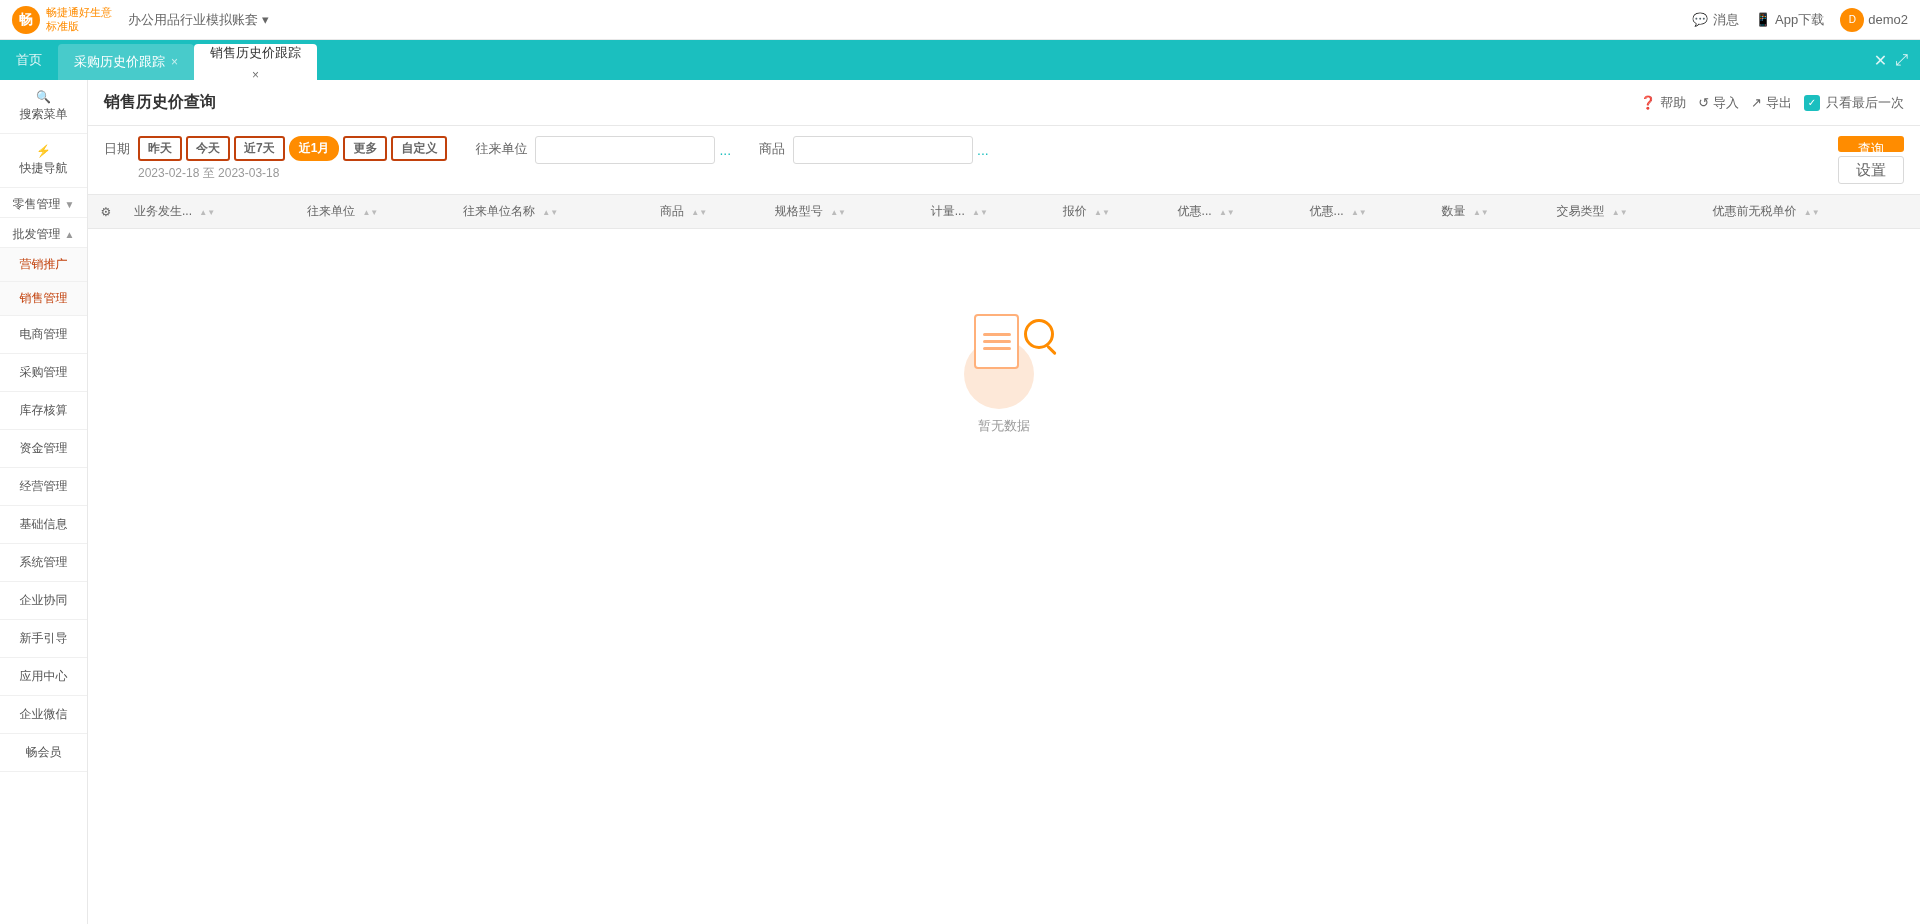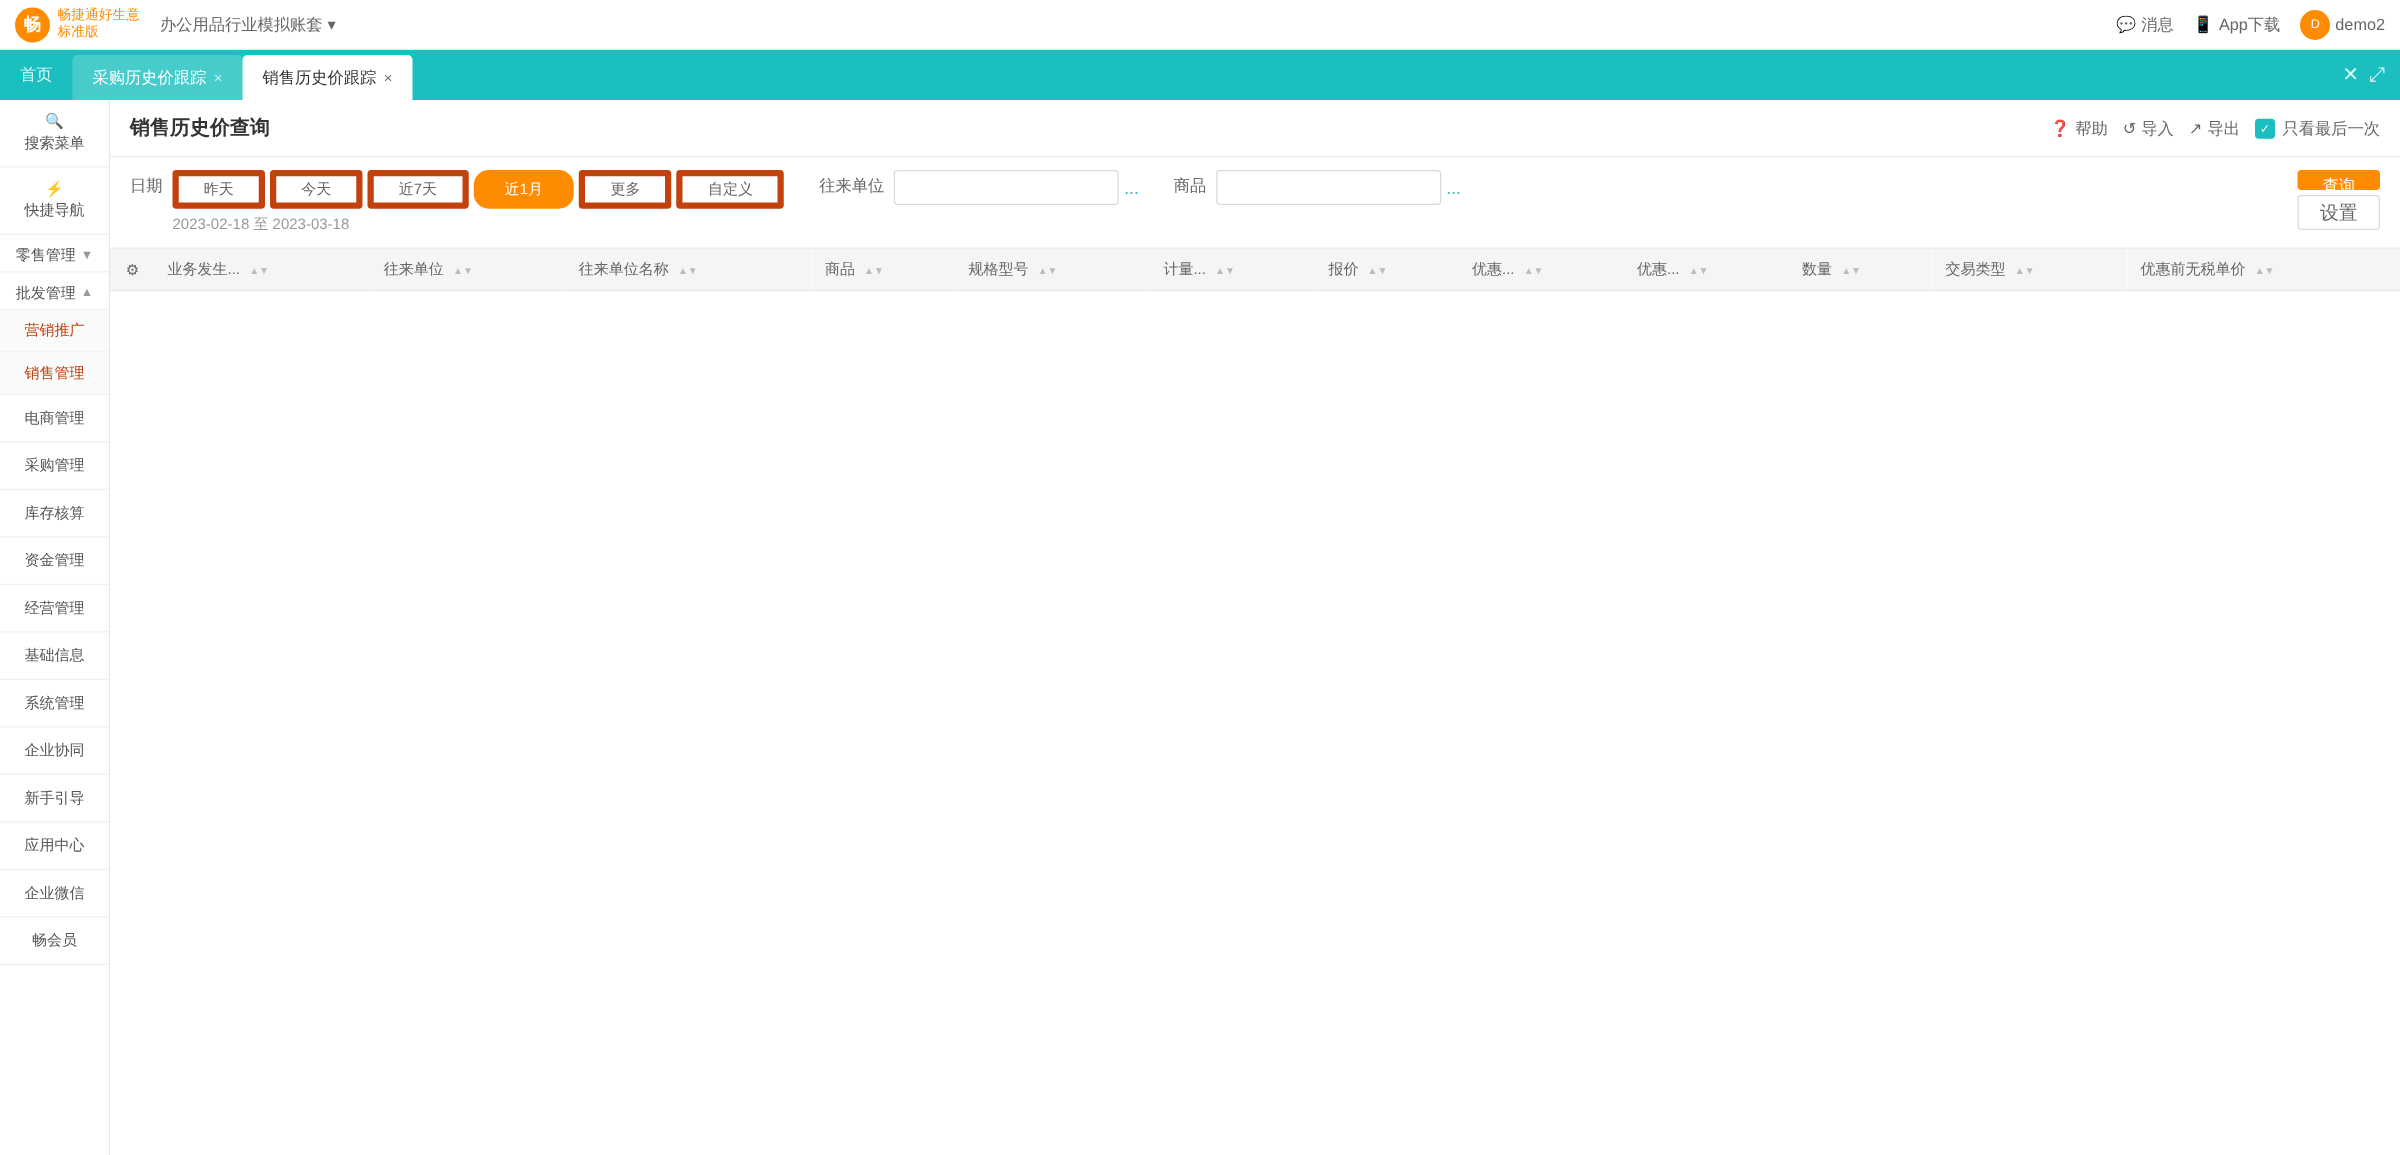--- a/index.html
+++ b/index.html
@@ -13,21 +13,21 @@
     .logo-text { font-size: 11px; color: #ff8c00; line-height: 1.2; }
     .company-selector { display: flex; align-items: center; gap: 4px; color: #666; font-size: 13px; cursor: pointer; padding: 0 8px; }
     .top-bar-right { display: flex; align-items: center; gap: 16px; color: #666; font-size: 13px; }
     .top-bar-right-item { display: flex; align-items: center; gap: 4px; cursor: pointer; }
     .avatar { width: 24px; height: 24px; background: #ff8c00; border-radius: 50%; display: flex; align-items: center; justify-content: center; color: white; font-size: 10px; }
 
     
     .tab-bar { height: 40px; background: #1bbfbf; display: flex; align-items: center; padding: 0; flex-shrink: 0; position: relative; }
     .tab-item { height: 52px; display: flex; align-items: center; padding: 0 16px; cursor: pointer; color: rgba(255,255,255,0.85); font-size: 13px; gap: 6px; position: relative; }
     .tab-item.home { background: transparent; }
-    .tab-item.active { background: #fff; color: #333; border-radius: 4px 4px 0 0; margin-top: 4px; height: 36px; }
+    .tab-item.active { background: #fff; color: #333; border-radius: 4px 4px 0 0; margin-top: 4px; height: 36px; flex-direction: column; }
     .tab-item.inactive { background: rgba(255,255,255,0.2); border-radius: 4px 4px 0 0; margin-top: 4px; height: 36px; color: #fff; }
     .tab-close { font-size: 12px; opacity: 0.7; cursor: pointer; }
     .tab-bar-actions { margin-left: auto; display: flex; align-items: center; gap: 8px; padding-right: 12px; }
     .tab-bar-btn { color: rgba(255,255,255,0.85); cursor: pointer; font-size: 16px; }
 
     
     .main-layout { display: flex; flex: 1; overflow: hidden; }
 
     
     .sidebar { width: 88px; background: #fff; border-right: 1px solid #e8e8e8; display: flex; flex-direction: column; flex-shrink: 0; overflow-y: auto; }
@@ -49,21 +49,21 @@
     
     .checkbox-area { display: flex; align-items: center; gap: 6px; }
     .checkbox-teal { width: 16px; height: 16px; background: #1bbfbf; border-radius: 3px; display: flex; align-items: center; justify-content: center; color: white; font-size: 10px; }
 
     
     .filter-bar { background: #fff; padding: 10px 16px; border-bottom: 1px solid #e8e8e8; display: flex; align-items: flex-start; gap: 28px; flex-shrink: 0; flex-wrap: wrap; }
     .filter-group { display: flex; align-items: flex-start; gap: 8px; }
     .filter-label { color: #666; font-size: 13px; padding-top: 4px; white-space: nowrap; }
     .date-options { display: flex; flex-direction: column; gap: 4px; }
     .date-buttons { display: flex; gap: 4px; align-items: center; }
-    .date-btn { padding: 2px 20px; border: 5px solid #c2410c; border-radius: 3px; cursor: pointer; font-size: 12px; color: #666; background: #fff; }
+    .date-btn { padding: 2px 8px; border: 2px solid #c2410c; border-radius: 3px; cursor: pointer; font-size: 12px; color: #666; background: #fff; font-weight: bold; }
     .date-btn.active { background: #ff8c00; color: #fff; border-color: #ff8c00; border-radius: 12px; }
     .date-range { font-size: 12px; color: #999; }
     .filter-input-group { display: flex; align-items: center; gap: 4px; }
     .filter-input { height: 28px; width: 180px; border: 1px solid #d9d9d9; border-radius: 3px; padding: 0 8px; font-size: 13px; outline: none; }
     .filter-dots { color: #1bbfbf; cursor: pointer; font-size: 14px; }
     .query-btn { background: #ff8c00; color: white; border: none; padding: 4px 20px; border-radius: 3px; cursor: pointer; font-size: 13px; height: 16px; }
     .settings-btn { background: #fff; color: #666; border: 1px solid #d9d9d9; padding: 4px 12px; border-radius: 3px; cursor: pointer; font-size: 15px; height: 28px; }
     table { width: 100%; border-collapse: collapse; }
     thead tr { background: #f5f5f5; border-bottom: 1px solid #e8e8e8; }
     th { padding: 8px 10px; text-align: left; font-weight: normal; color: #666; font-size: 12px; border-bottom: 1px solid #e8e8e8; white-space: nowrap; position: relative; }
@@ -318,17 +318,29 @@
               <th>
                 <span>优惠前无税单价</span>
                 <span class="sort-arrows">▲▼</span>
               </th>
             </tr>
           </thead>
           <tbody>
           </tbody>
         </table>
 
+        <div class="empty-state">
+          <div class="empty-illustration">
+            <div class="empty-circle-bg"></div>
+            <div class="empty-doc">
+              <div class="empty-doc-line"></div>
+              <div class="empty-doc-line"></div>
+              <div class="empty-doc-line"></div>
+            </div>
+            <div class="empty-magnifier"></div>
+          </div>
+          <div class="empty-text">暂无数据</div>
+        </div>
       </div>
     </div>
 
   </div>
 </div>
 
 </body></html>

